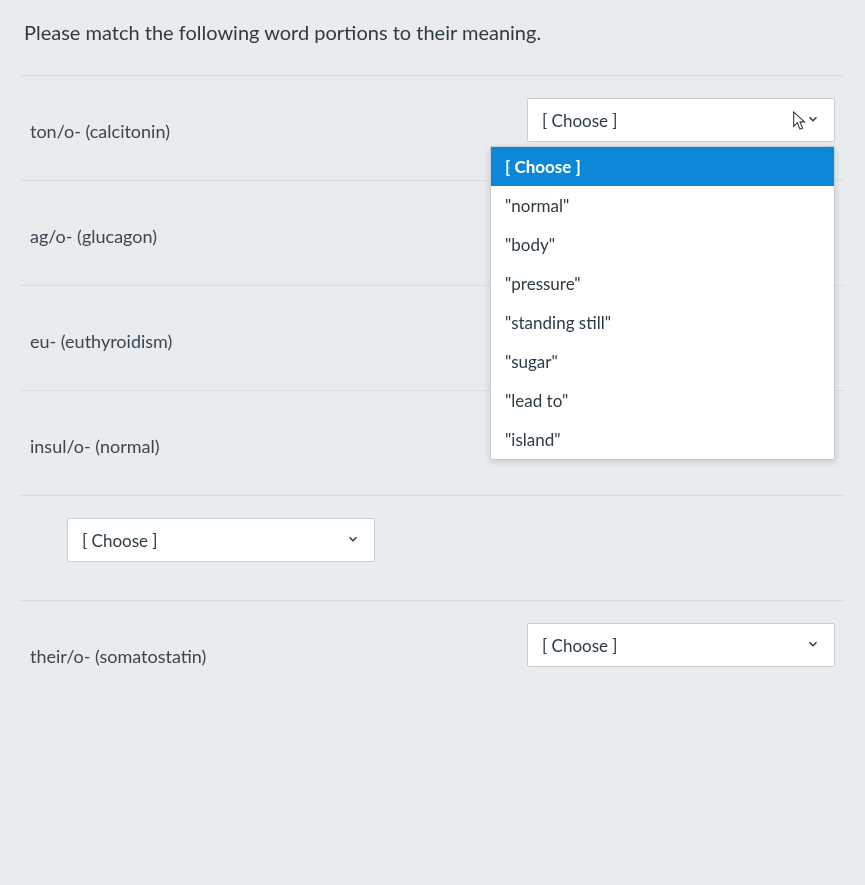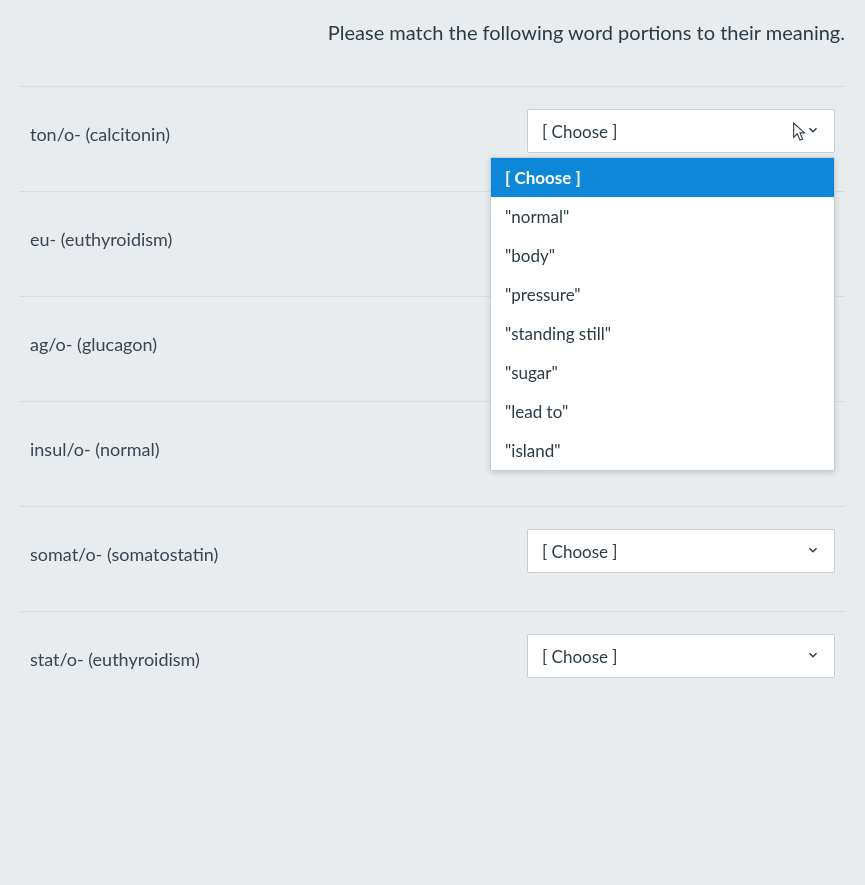--- a/index.html
+++ b/index.html
@@ -10,31 +10,30 @@
       width: 865px;
       height: 885px;
       overflow: hidden;
     }
     .quiz-container {
       padding: 20px 20px 20px 20px;
     }
     .question-text {
       font-size: 20px;
       color: #2d3b45;
-      margin-bottom: 42px;
+      margin-bottom: 31px;
       padding-left: 4px;
-      text-align: right;
     }
     .match-rows {
       display: flex;
       flex-direction: column;
     }
     .match-row {
       display: flex;
-      align-items: center;
+      align-items: flex-end;
       border-top: 1px solid #d9dde0;
       padding: 22px 10px 38px 10px;
       min-height: 100px;
     }
     .match-row:first-child {
       border-top: 1px solid #d9dde0;
     }
     .term {
       flex: 1 1 50%;
       font-size: 18px;
@@ -127,78 +126,77 @@
           <div class="dropdown-option">"pressure"</div>
           <div class="dropdown-option">"standing still"</div>
           <div class="dropdown-option">"sugar"</div>
           <div class="dropdown-option">"lead to"</div>
           <div class="dropdown-option">"island"</div>
         </div>
       </div>
     </div>
 
     <div class="match-row">
+      <div class="term">ag/o- (glucagon)</div>
+      <div class="select-col" style="visibility:hidden;">
+        <div class="select-box">
+          <span>[ Choose ]</span>
+          <span class="chev">
+            <svg width="14" height="14" viewBox="0 0 24 24" fill="none" stroke="#2d3b45" stroke-width="2.5">
+                <polyline points="6 9 12 15 18 9"></polyline>
+              </svg>
+          </span>
+        </div>
+      </div>
+    </div>
+
+    <div class="match-row">
       <div class="term">eu- (euthyroidism)</div>
       <div class="select-col" style="visibility:hidden;">
         <div class="select-box">
           <span>[ Choose ]</span>
           <span class="chev">
             <svg width="14" height="14" viewBox="0 0 24 24" fill="none" stroke="#2d3b45" stroke-width="2.5">
                 <polyline points="6 9 12 15 18 9"></polyline>
               </svg>
           </span>
         </div>
       </div>
     </div>
 
-    <div class="match-row">
-      <div class="term">ag/o- (glucagon)</div>
-      <div class="select-col" style="visibility:hidden;">
-        <div class="select-box">
-          <span>[ Choose ]</span>
-          <span class="chev">
-            <svg width="14" height="14" viewBox="0 0 24 24" fill="none" stroke="#2d3b45" stroke-width="2.5">
-                <polyline points="6 9 12 15 18 9"></polyline>
-              </svg>
-          </span>
-        </div>
-      </div>
-    </div>
-
 
     <div class="match-row">
       <div class="term">insul/o- (normal)</div>
       <div class="select-col">
         <div class="select-box">
           <span>[ Choose ]</span>
           <span class="chev">
             <svg width="14" height="14" viewBox="0 0 24 24" fill="none" stroke="#2d3b45" stroke-width="2.5">
                 <polyline points="6 9 12 15 18 9"></polyline>
               </svg>
           </span>
         </div>
       </div>
     </div>
 
     <div class="match-row">
-      <div class="term">somat/o- (somatostatin)</div>
-      <div class="select-col">
-        <div class="select-box">
-          <span>[ Choose ]</span>
-          <span class="chev">
-            <svg width="14" height="14" viewBox="0 0 24 24" fill="none" stroke="#2d3b45" stroke-width="2.5">
-                <polyline points="6 9 12 15 18 9"></polyline>
-              </svg>
-          </span>
-        </div>
-      </div>
-    </div>
-
-    <div class="match-row">
-      <div class="term">stat/o- (euthyroidism)</div>
+      <div class="select-col">
+        <div class="select-box">
+          <span>[ Choose ]</span>
+          <span class="chev">
+            <svg width="14" height="14" viewBox="0 0 24 24" fill="none" stroke="#2d3b45" stroke-width="2.5">
+                <polyline points="6 9 12 15 18 9"></polyline>
+              </svg>
+          </span>
+        </div>
+      </div>
+    </div>
+
+    <div class="match-row">
+      <div class="term">their/o- (somatostatin)</div>
       <div class="select-col">
         <div class="select-box">
           <span>[ Choose ]</span>
           <span class="chev">
             <svg width="14" height="14" viewBox="0 0 24 24" fill="none" stroke="#2d3b45" stroke-width="2.5">
                 <polyline points="6 9 12 15 18 9"></polyline>
               </svg>
           </span>
         </div>
       </div>

